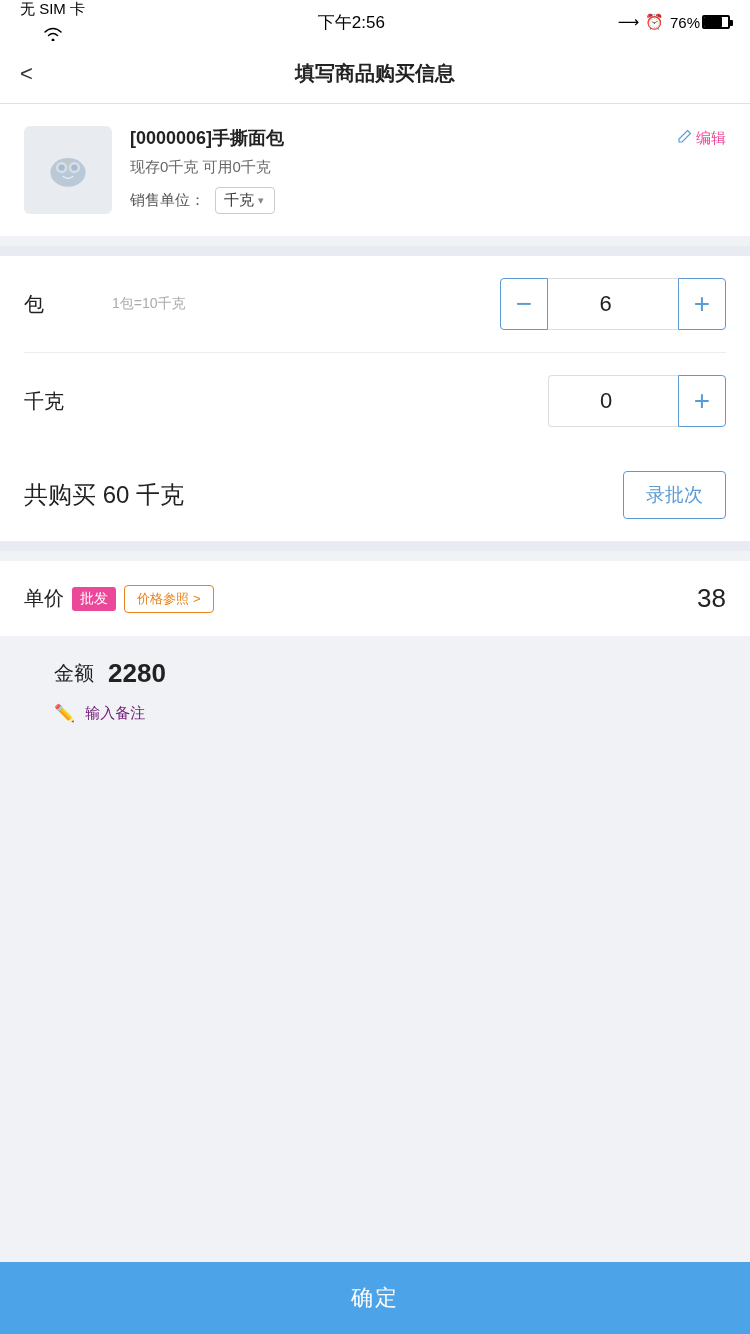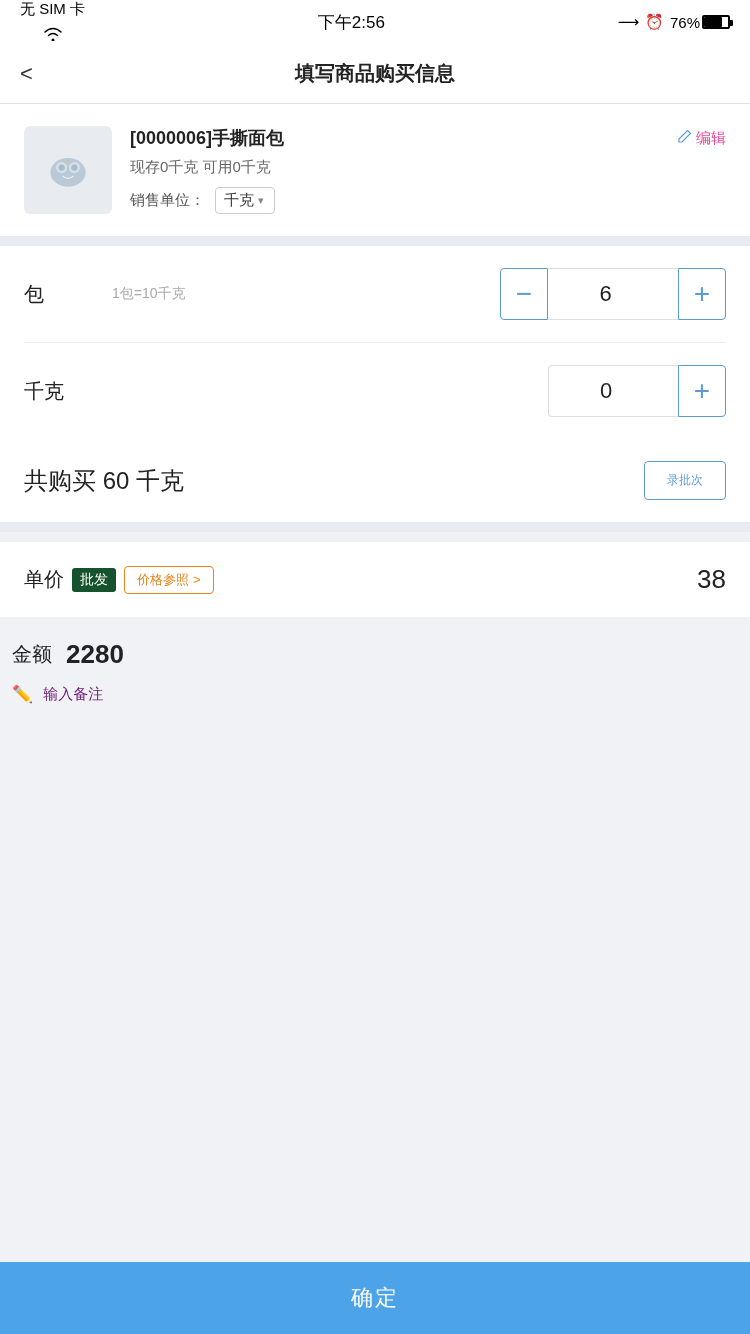--- a/index.html
+++ b/index.html
@@ -53,20 +53,21 @@
       color: #222;
     }
 
     
     .product-card {
       background: #fff;
       padding: 22px 24px;
       display: flex;
       align-items: flex-start;
       gap: 18px;
+      margin-bottom: 10px;
     }
     .product-thumb {
       width: 88px;
       height: 88px;
       background: #e8ecf0;
       border-radius: 6px;
       display: flex;
       align-items: center;
       justify-content: center;
       flex-shrink: 0;
@@ -191,40 +192,40 @@
       justify-content: space-between;
     }
     .summary-text {
       font-size: 24px;
       color: #222;
     }
     .batch-btn {
       border: 1.5px solid #5b9bd5;
       background: #fff;
       color: #5b9bd5;
-      font-size: 12px;
+      font-size: 19px;
       padding: 10px 22px;
       border-radius: 4px;
       cursor: pointer;
     }
 
     
     .price-section {
       background: #fff;
       margin-top: 10px;
       padding: 22px 24px;
     }
     .price-row {
       display: flex;
       align-items: center;
       gap: 8px;
     }
     .price-label { font-size: 20px; color: #222; }
     .price-tag-batch {
-      background: #14532d;
+      background: #ec4899;
       color: #fff;
       font-size: 14px;
       padding: 3px 8px;
       border-radius: 3px;
     }
     .price-ref-btn {
       border: 1.5px solid #e8821a;
       color: #e8821a;
       background: #fff;
       font-size: 13px;
@@ -238,21 +239,22 @@
     .price-value {
       margin-left: auto;
       font-size: 26px;
       color: #222;
       font-weight: 500;
     }
 
     
     .amount-section {
       background: #f0f2f5;
-      padding: 22px 12px 10px;
+      padding: 22px 24px 10px;
+      margin-left: 30px;
     }
     .amount-row {
       display: flex;
       align-items: center;
       gap: 14px;
       margin-bottom: 14px;
     }
     .amount-label { font-size: 20px; color: #222; }
     .amount-value { font-size: 26px; font-weight: 600; color: #222; }
     .note-row {

